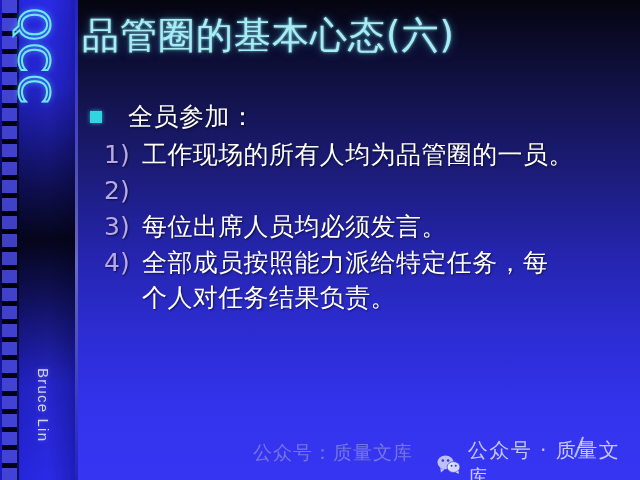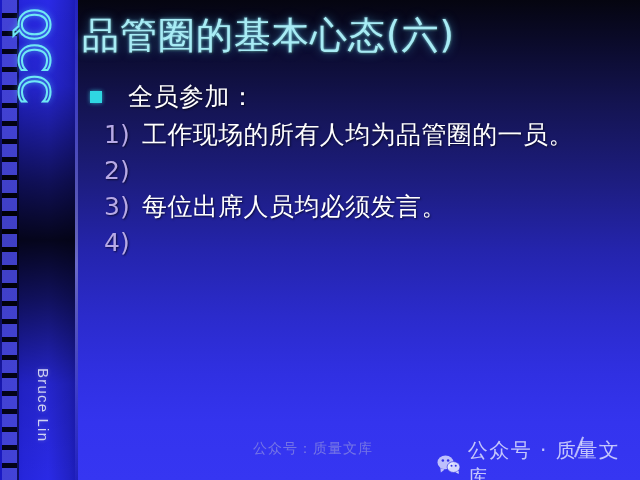--- a/index.html
+++ b/index.html
@@ -128,20 +128,21 @@
   #body {
     position: absolute;
     left: 90px;
     top: 80px;
     width: 545px;
   }
   .lvl1 {
     display: flex;
     align-items: flex-start;
     margin-bottom: 4px;
+    margin-top: 20px;
   }
   .bullet {
     width: 12px;
     height: 12px;
     background: #2fd6e2;
     margin-top: 11px;
     margin-right: 26px;
     flex: none;
     box-shadow: 0 0 4px rgba(60,220,240,0.7);
   }
@@ -178,21 +179,21 @@
     text-shadow: 1px 1px 2px rgba(0,0,0,0.6);
     font-family: Liberation Sans, sans-serif;
   }
   .num-text .ind { display: block; }
 
   
   #wm-faint {
     position: absolute;
     left: 253px;
     top: 440px;
-    font-size: 14px;
+    font-size: 19px;
     color: rgba(205,205,215,0.42);
     letter-spacing: 1px;
     font-family: Liberation Sans, sans-serif;
   }
   #wm-brand {
     position: absolute;
     left: 437px;
     top: 437px;
     display: flex;
     align-items: center;
@@ -250,20 +251,24 @@
       <span class="num">2)</span>
     </div>
 
     <div class="num-row">
       <span class="num">3)</span>
       <span class="num-text">每位出席人员均必须发言。</span>
     </div>
 
     <div class="num-row">
       <span class="num">4)</span>
+      <span class="num-text">
+        <span class="ind">全部成员按照能力派给特定任务，每</span>
+        <span class="ind">个人对任务结果负责。</span>
+      </span>
     </div>
 
   </div>
 
   <div id="wm-faint">公众号：质量文库</div>
 
   <div id="wm-brand">
     <svg class="wechat" viewBox="0 0 28 24">
       <ellipse cx="10" cy="9.5" rx="9.4" ry="8" fill="rgba(225,228,255,0.80)"></ellipse>
       <polygon points="4,16 4.5,21.5 9,18" fill="rgba(225,228,255,0.80)"></polygon>

